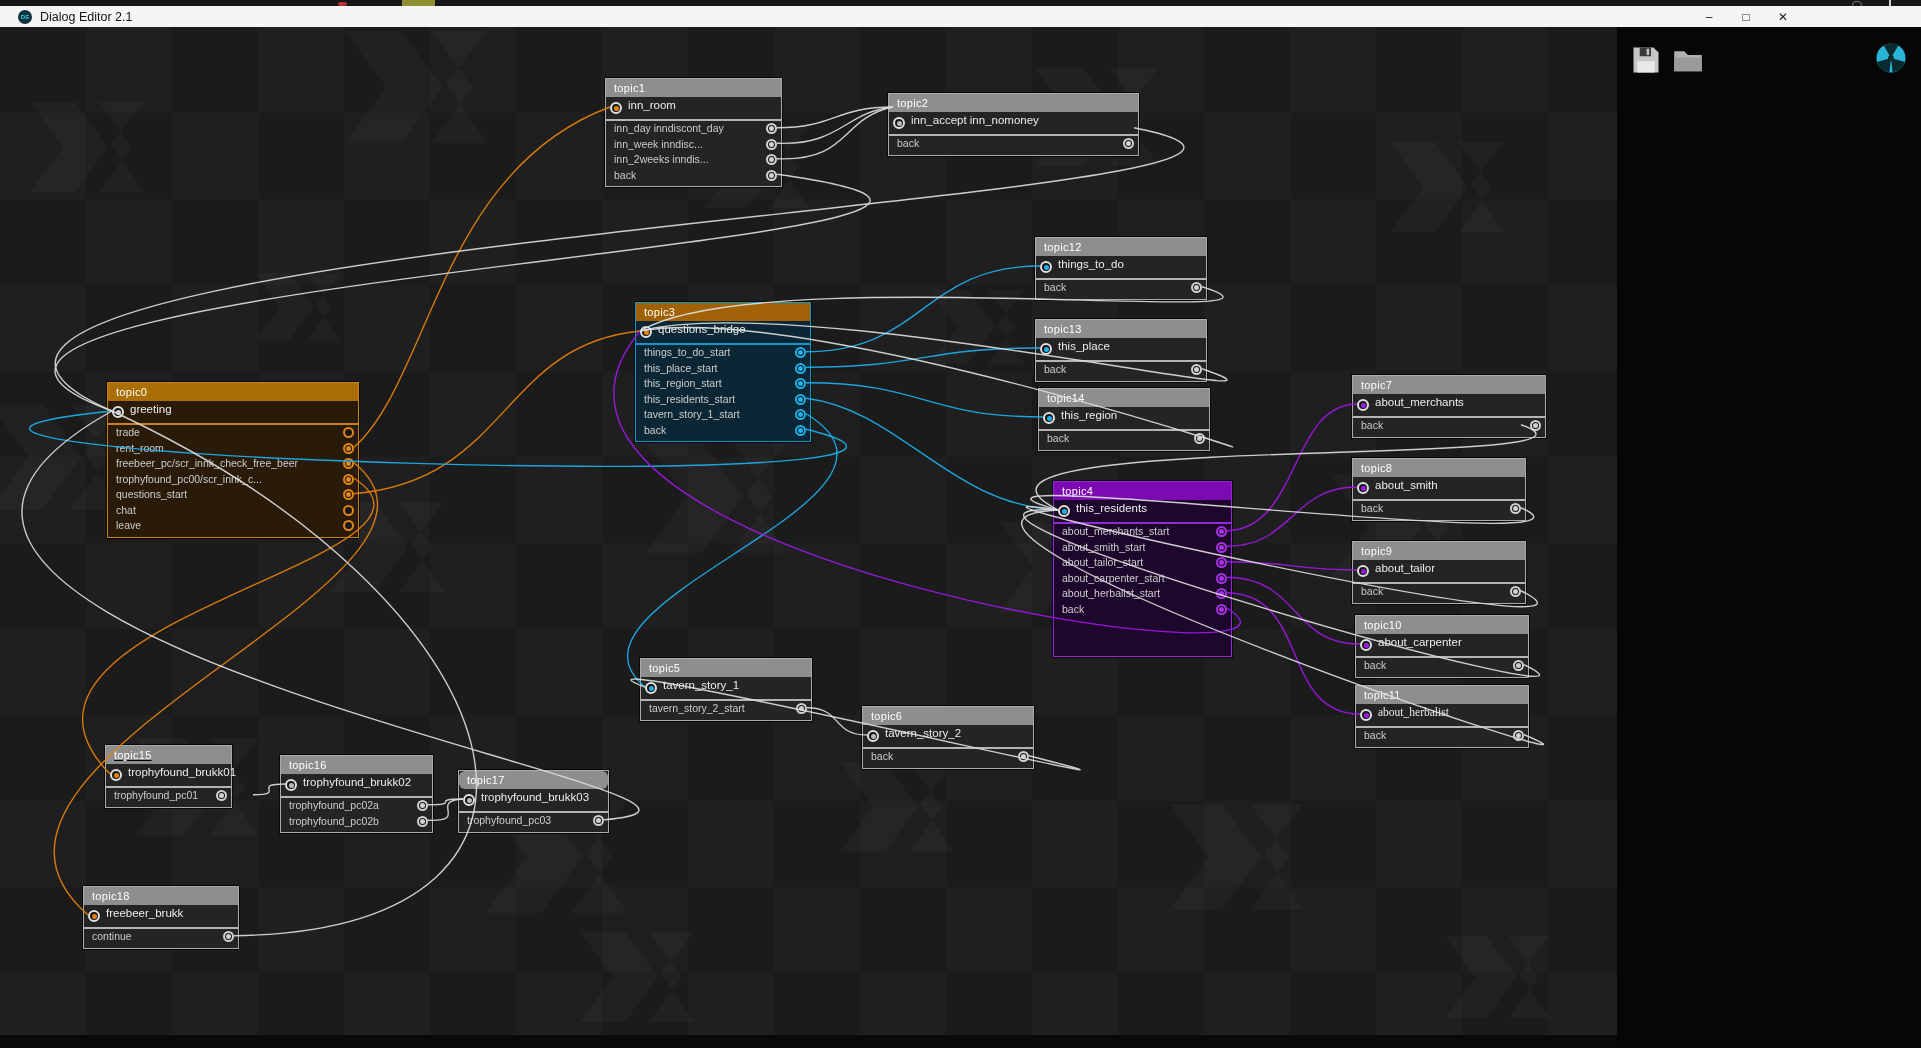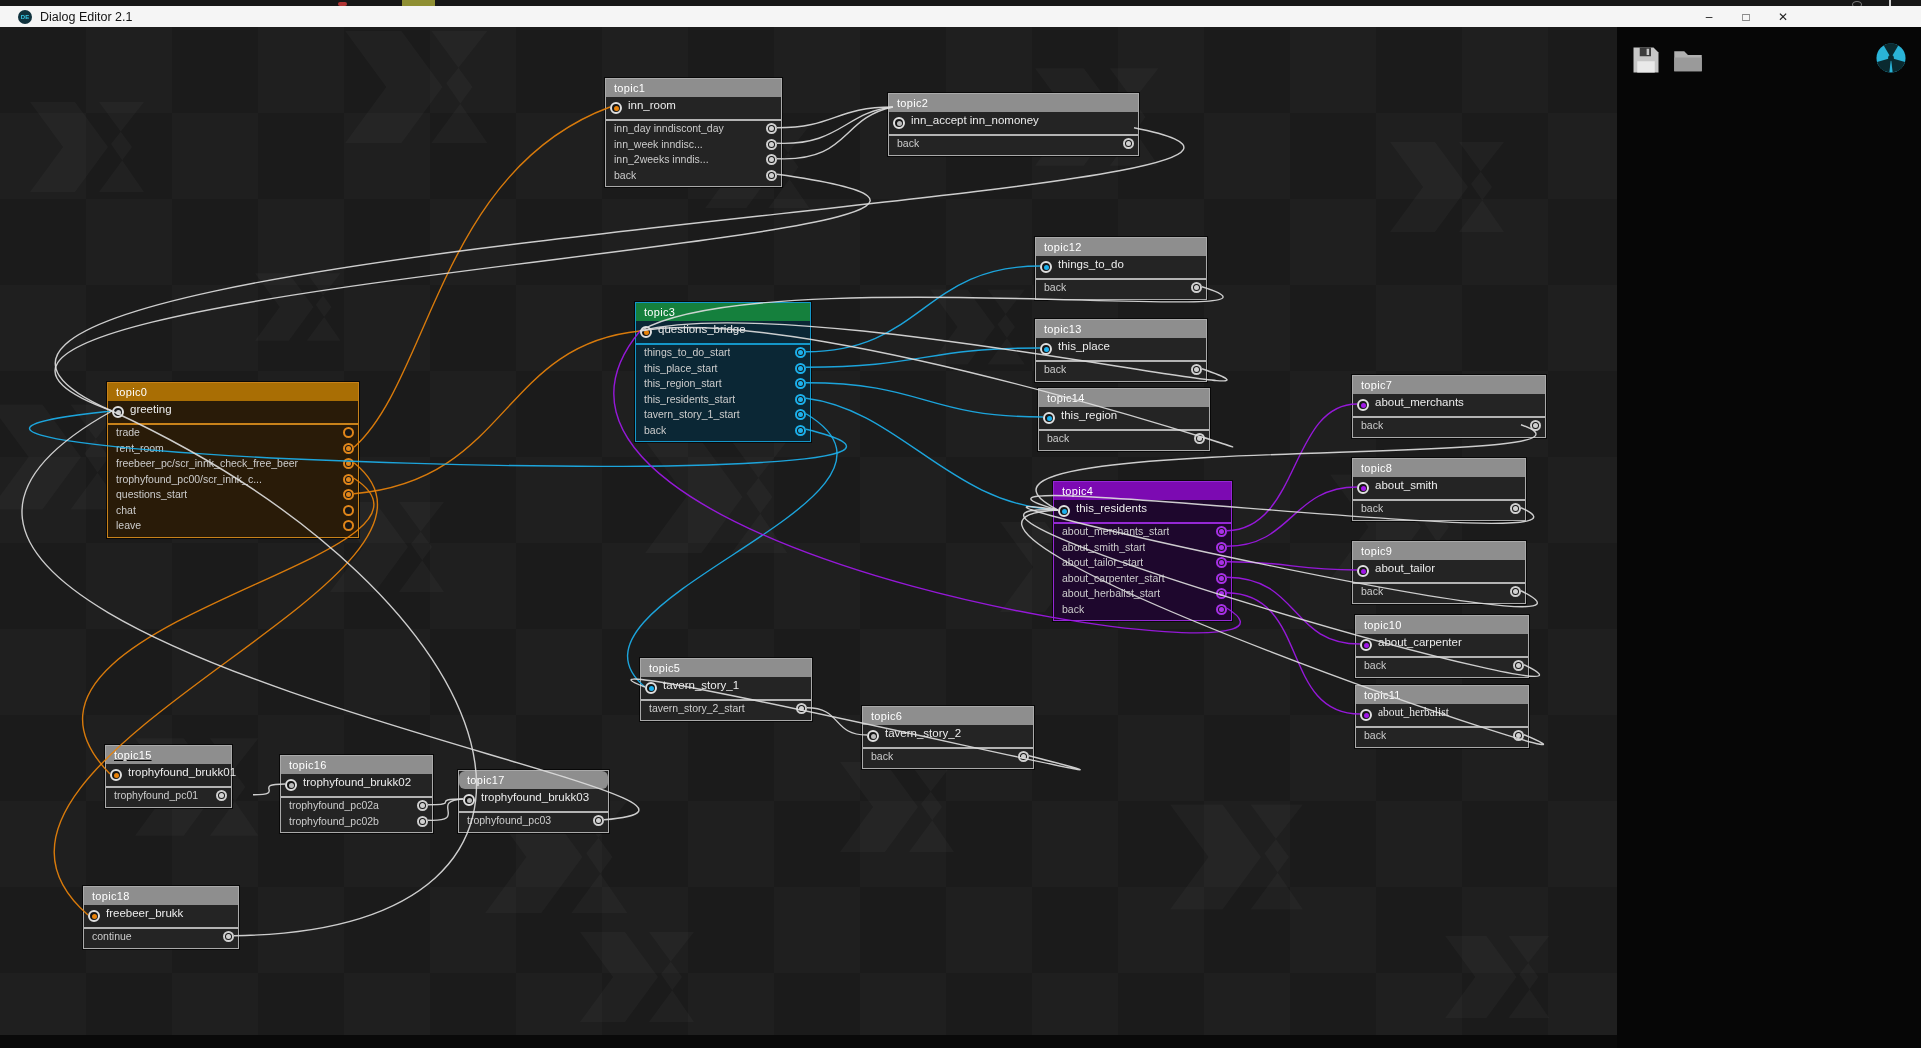--- a/index.html
+++ b/index.html
@@ -224,21 +224,21 @@
           <div class="input-label">inn_accept inn_nomoney</div>
         </div>
         <div class="row">
           <div class="row-label">back</div>
           <div class="port" style="right: 4px; top: 2px; width: 11px; height: 11px; border: 2px solid rgb(208, 208, 208);">
             <div class="port-dot" style="background: rgb(208, 208, 208);"></div>
           </div>
         </div>
       </div>
       <div class="node" style="left: 635px; top: 275px; width: 176px; height: 140px; background: rgba(10, 40, 54, 0.96); border: 1px solid rgb(20, 150, 200);">
-        <div class="node-header" style="background: #15803d;">topic3</div>
+        <div class="node-header" style="background: #a16207;">topic3</div>
         <div class="input-row" style="border-bottom: 2px solid rgb(20, 150, 200);">
           <div class="port" style="left: 4px; top: 5px; width: 12px; height: 12px; border: 2px solid rgb(224, 224, 224);">
             <div class="port-dot" style="background: rgb(232, 130, 10);"></div>
           </div>
           <div class="input-label">questions_bridge</div>
         </div>
         <div class="row">
           <div class="row-label">things_to_do_start</div>
           <div class="port" style="right: 4px; top: 2px; width: 11px; height: 11px; border: 2px solid rgb(28, 176, 236);">
             <div class="port-dot" style="background: rgb(28, 176, 236);"></div>
@@ -268,21 +268,21 @@
             <div class="port-dot" style="background: rgb(28, 176, 236);"></div>
           </div>
         </div>
         <div class="row">
           <div class="row-label">back</div>
           <div class="port" style="right: 4px; top: 2px; width: 11px; height: 11px; border: 2px solid rgb(28, 176, 236);">
             <div class="port-dot" style="background: rgb(28, 176, 236);"></div>
           </div>
         </div>
       </div>
-      <div class="node" style="left: 1053px; top: 454px; width: 179px; height: 140px; background: rgba(30, 6, 46, 0.96); border: 1px solid rgb(148, 40, 212);">
+      <div class="node" style="left: 1053px; top: 454px; width: 179px; height: 176px; background: rgba(30, 6, 46, 0.96); border: 1px solid rgb(148, 40, 212);">
         <div class="node-header" style="background: rgb(124, 10, 178);">topic4</div>
         <div class="input-row" style="border-bottom: 2px solid rgb(148, 40, 212);">
           <div class="port" style="left: 4px; top: 5px; width: 12px; height: 12px; border: 2px solid rgb(224, 224, 224);">
             <div class="port-dot" style="background: rgb(28, 176, 236);"></div>
           </div>
           <div class="input-label">this_residents</div>
         </div>
         <div class="row">
           <div class="row-label">about_merchants_start</div>
           <div class="port" style="right: 4px; top: 2px; width: 11px; height: 11px; border: 2px solid rgb(168, 48, 232);">

